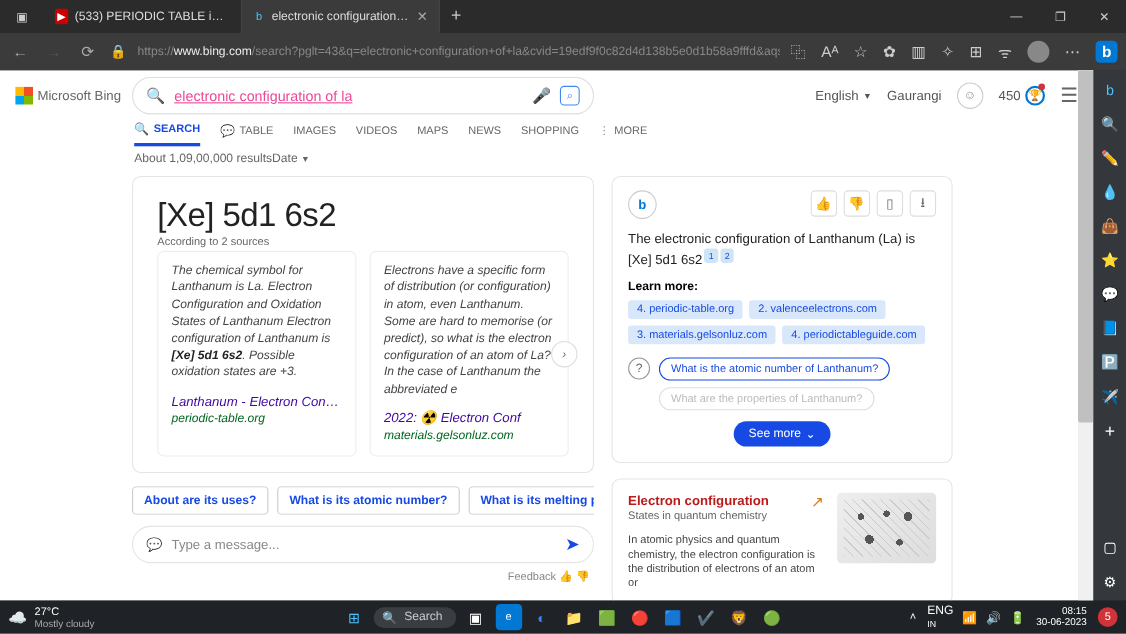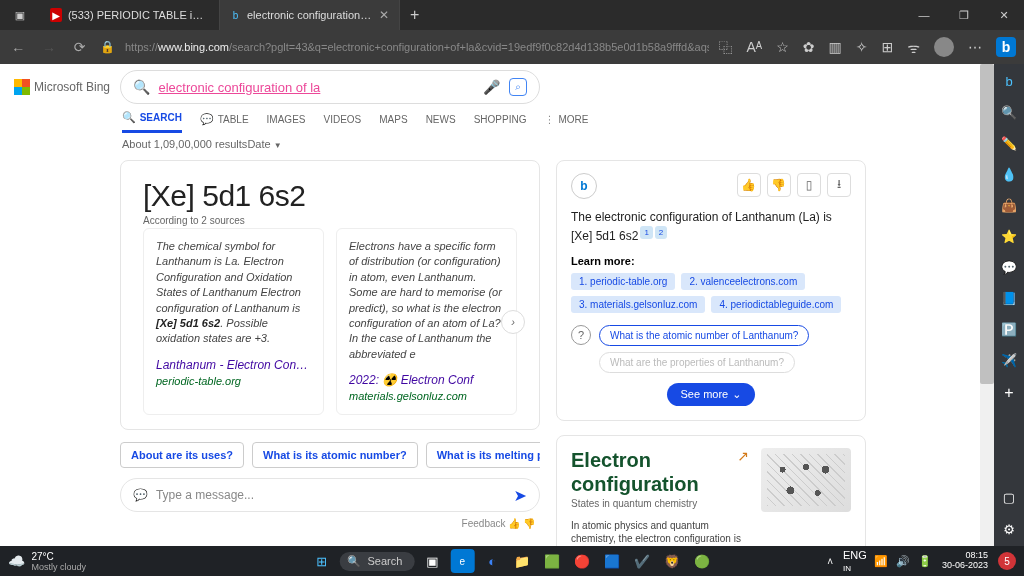--- a/index.html
+++ b/index.html
@@ -98,21 +98,21 @@
 .learn-links { display: flex; flex-wrap: wrap; gap: 6px; margin-top: 6px; }
 .learn-link { background: #d9e7fb; color: #174ae4; font-size: 10px; padding: 3px 8px; border-radius: 3px; }
 .followup { margin-top: 12px; display: flex; gap: 8px; align-items: center; }
 .q-ico { width: 20px; height: 20px; border: 1.5px solid #999; border-radius: 50%; display: flex; align-items: center; justify-content: center; font-size: 11px; color: #666; }
 .follow-chip { border: 1px solid #174ae4; border-radius: 12px; padding: 4px 10px; font-size: 10px; color: #174ae4; }
 .follow-chip.faded { color: #bbb; border-color: #ddd; }
 .see-more { margin: 10px auto 0; background: #174ae4; color: #fff; border-radius: 14px; padding: 5px 14px; font-size: 11px; display: flex; align-items: center; gap: 4px; width: fit-content; }
 
 .kn-card { border: 1px solid #e5e5e5; border-radius: 8px; padding: 12px 14px; margin-top: 14px; display: flex; gap: 12px; }
 .kn-text { flex: 1; min-width: 0;}
-.kn-title { font-size: 20px; font-weight: 700; color: #14532d; line-height: 1.2; }
+.kn-title { font-size: 12px; font-weight: 700; color: #b91c1c; line-height: 1.2; }
 .kn-sub { font-size: 10px; color: #666; margin-top: 2px; }
 .kn-desc { font-size: 10px; color: #444; margin-top: 10px; line-height: 1.3; overflow: hidden;}
 .share-ico { color: #d47b1a; font-size: 14px; }
 .kn-img { width: 90px; height: 64px; background: linear-gradient(135deg, #eee 0%, #ddd 100%); border-radius: 4px; position: relative; overflow: hidden;}
 .kn-img::after { content: ""; position: absolute; inset: 6px; background:
   radial-gradient(circle at 20% 30%, #555 3px, transparent 3px),
   radial-gradient(circle at 50% 25%, #555 3px, transparent 3px),
   radial-gradient(circle at 75% 30%, #555 4px, transparent 4px),
   radial-gradient(circle at 30% 70%, #555 4px, transparent 4px),
   radial-gradient(circle at 65% 75%, #555 3px, transparent 3px),
@@ -180,20 +180,33 @@
     <div class="bing-logo">
       <span class="bing-logo-icon"></span>
       <span>Microsoft Bing</span>
     </div>
     <div class="search-box">
       <span style="color:#666;font-size:14px">🔍</span>
       <input value="electronic configuration of la" style="">
       <span class="mic-ico">🎤</span>
       <span class="lens-ico">⌕</span>
     </div>
+    <div class="bing-header-right">
+      <span class="lang-sel">
+          <span>English</span>
+          <span style="font-size:8px">▼</span>
+        </span>
+      <span>Gaurangi</span>
+      <span class="profile-circle">☺</span>
+      <span class="rewards">
+        <span>450</span>
+        <span class="rewards-ico">🏆<span class="rewards-dot"></span></span>
+      </span>
+      <span class="hamburger">☰</span>
+    </div>
   </div>
 
   <div class="tabs-row">
     <span class="stab active">
         <span class="stab-ico">🔍</span>
         <span>SEARCH</span>
       </span>
     <span class="stab">
         <span class="stab-ico" style="color:#0078d4">💬</span>
         <span>TABLE</span>
@@ -263,21 +276,21 @@
             <span class="act-btn">👎</span>
             <span class="act-btn">▯</span>
             <span class="act-btn">⭳</span>
           </div>
         </div>
         <div class="chat-text">
           <span>The electronic configuration of Lanthanum (La) is [Xe] 5d1 6s2</span><span class="cite">1</span><span class="cite">2</span>
         </div>
         <div class="learn">Learn more:</div>
         <div class="learn-links">
-          <span class="learn-link">1. periodic-table.org</span>
+          <span class="learn-link">4. periodic-table.org</span>
           <span class="learn-link">2. valenceelectrons.com</span>
           <span class="learn-link">3. materials.gelsonluz.com</span>
           <span class="learn-link">4. periodictableguide.com</span>
         </div>
         <div class="followup">
           <span class="q-ico">?</span>
           <span class="follow-chip">What is the atomic number of Lanthanum?</span>
         </div>
         <div class="followup" style="margin-top:6px">
           <span style="width:20px"></span>

